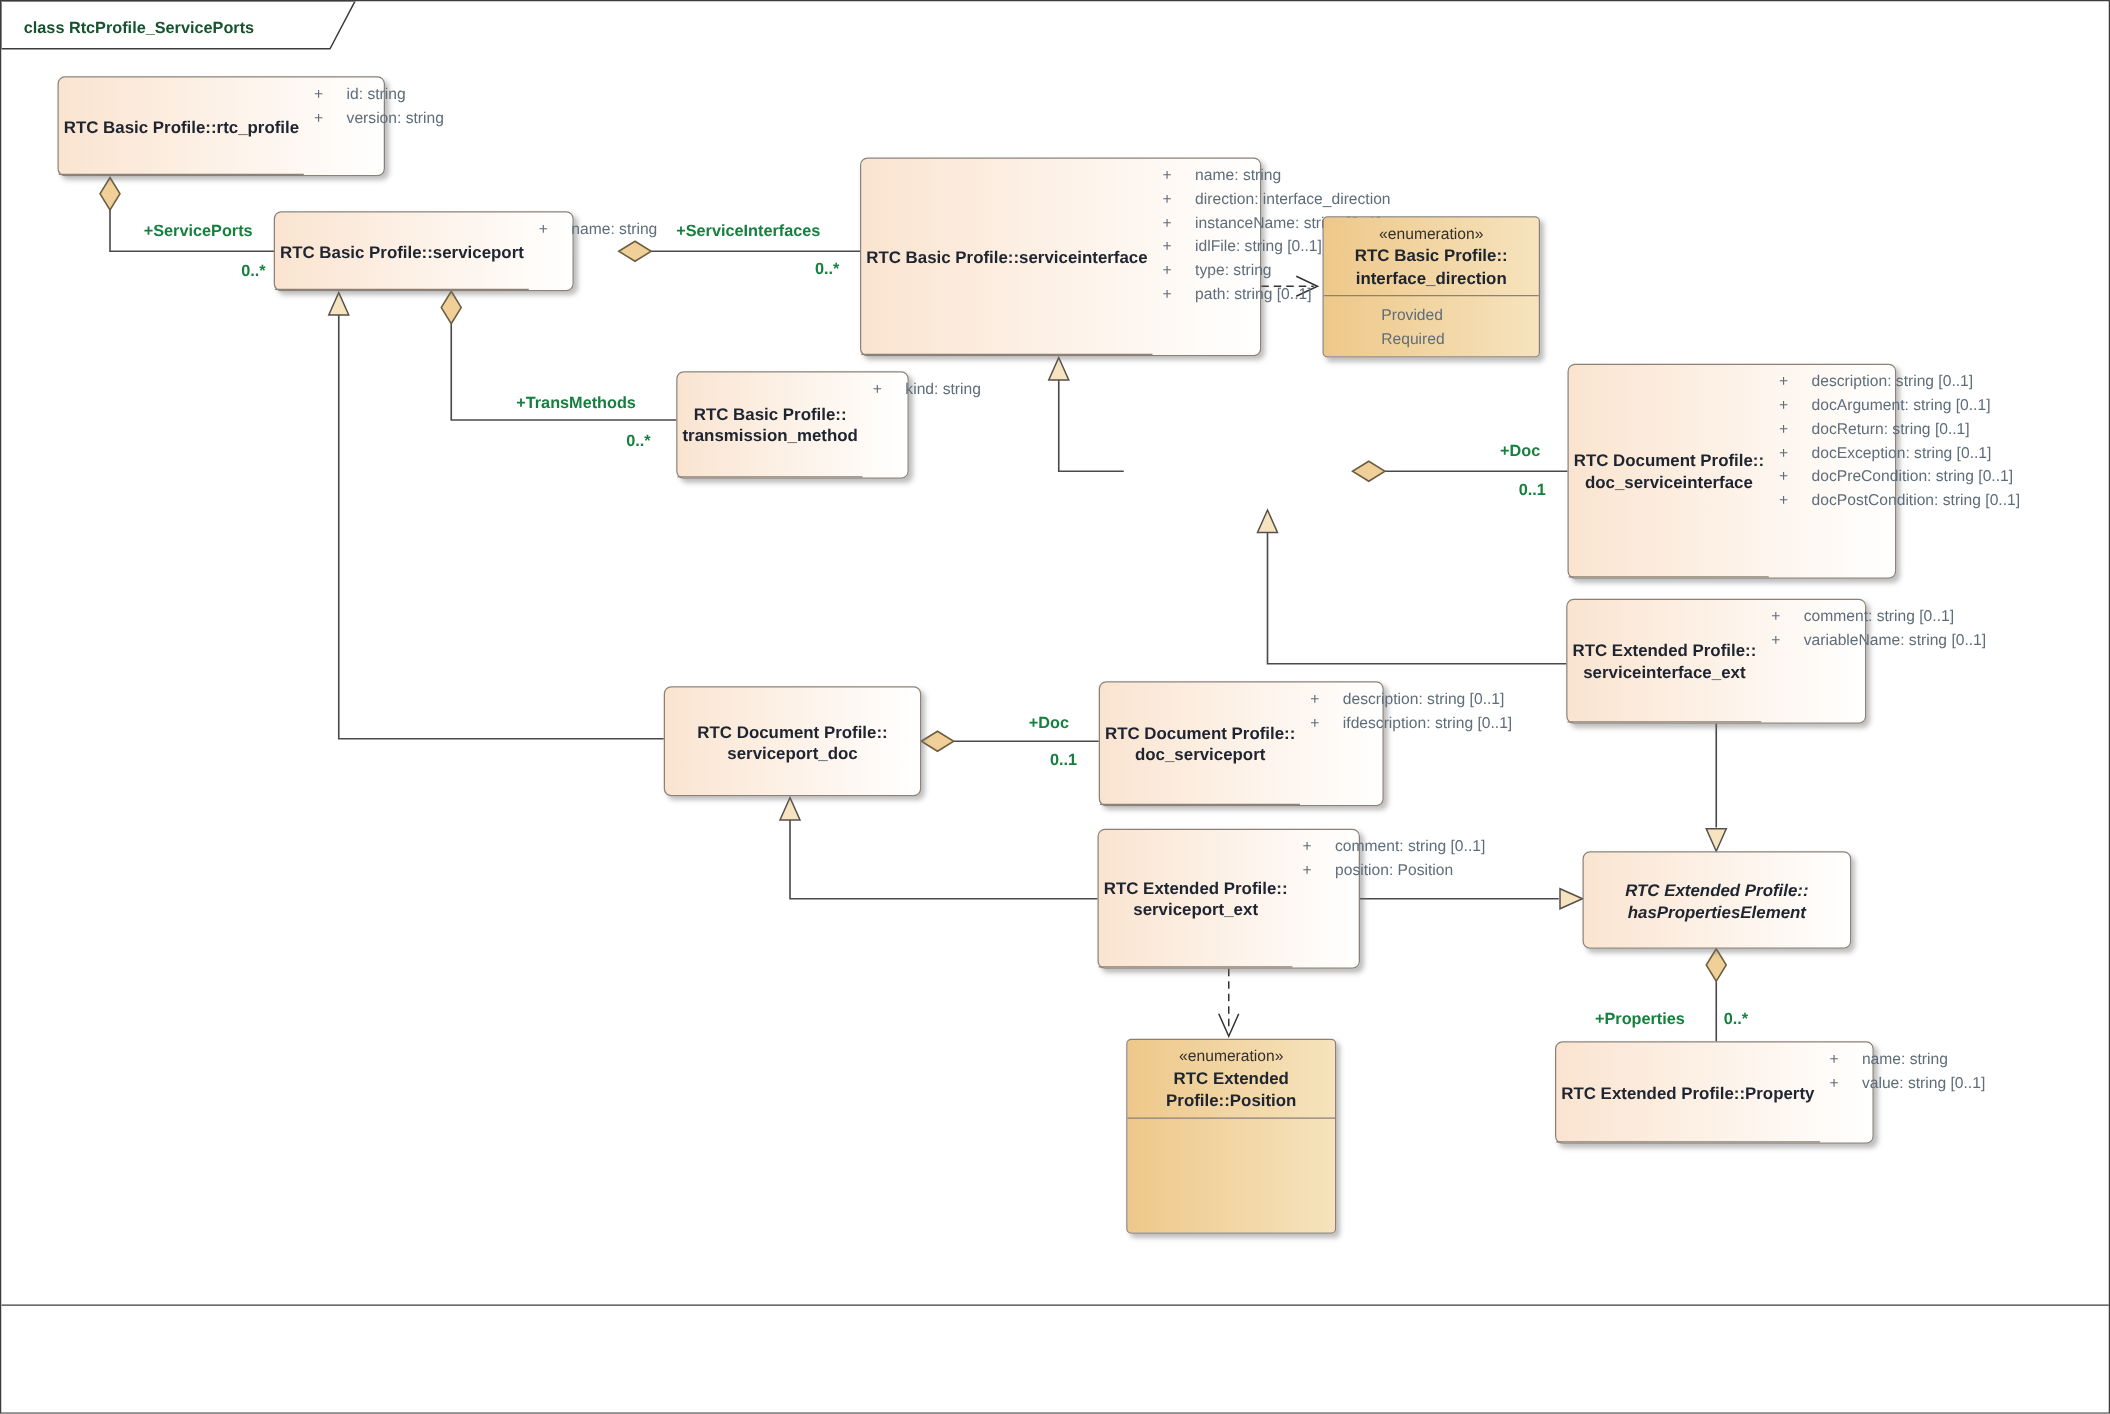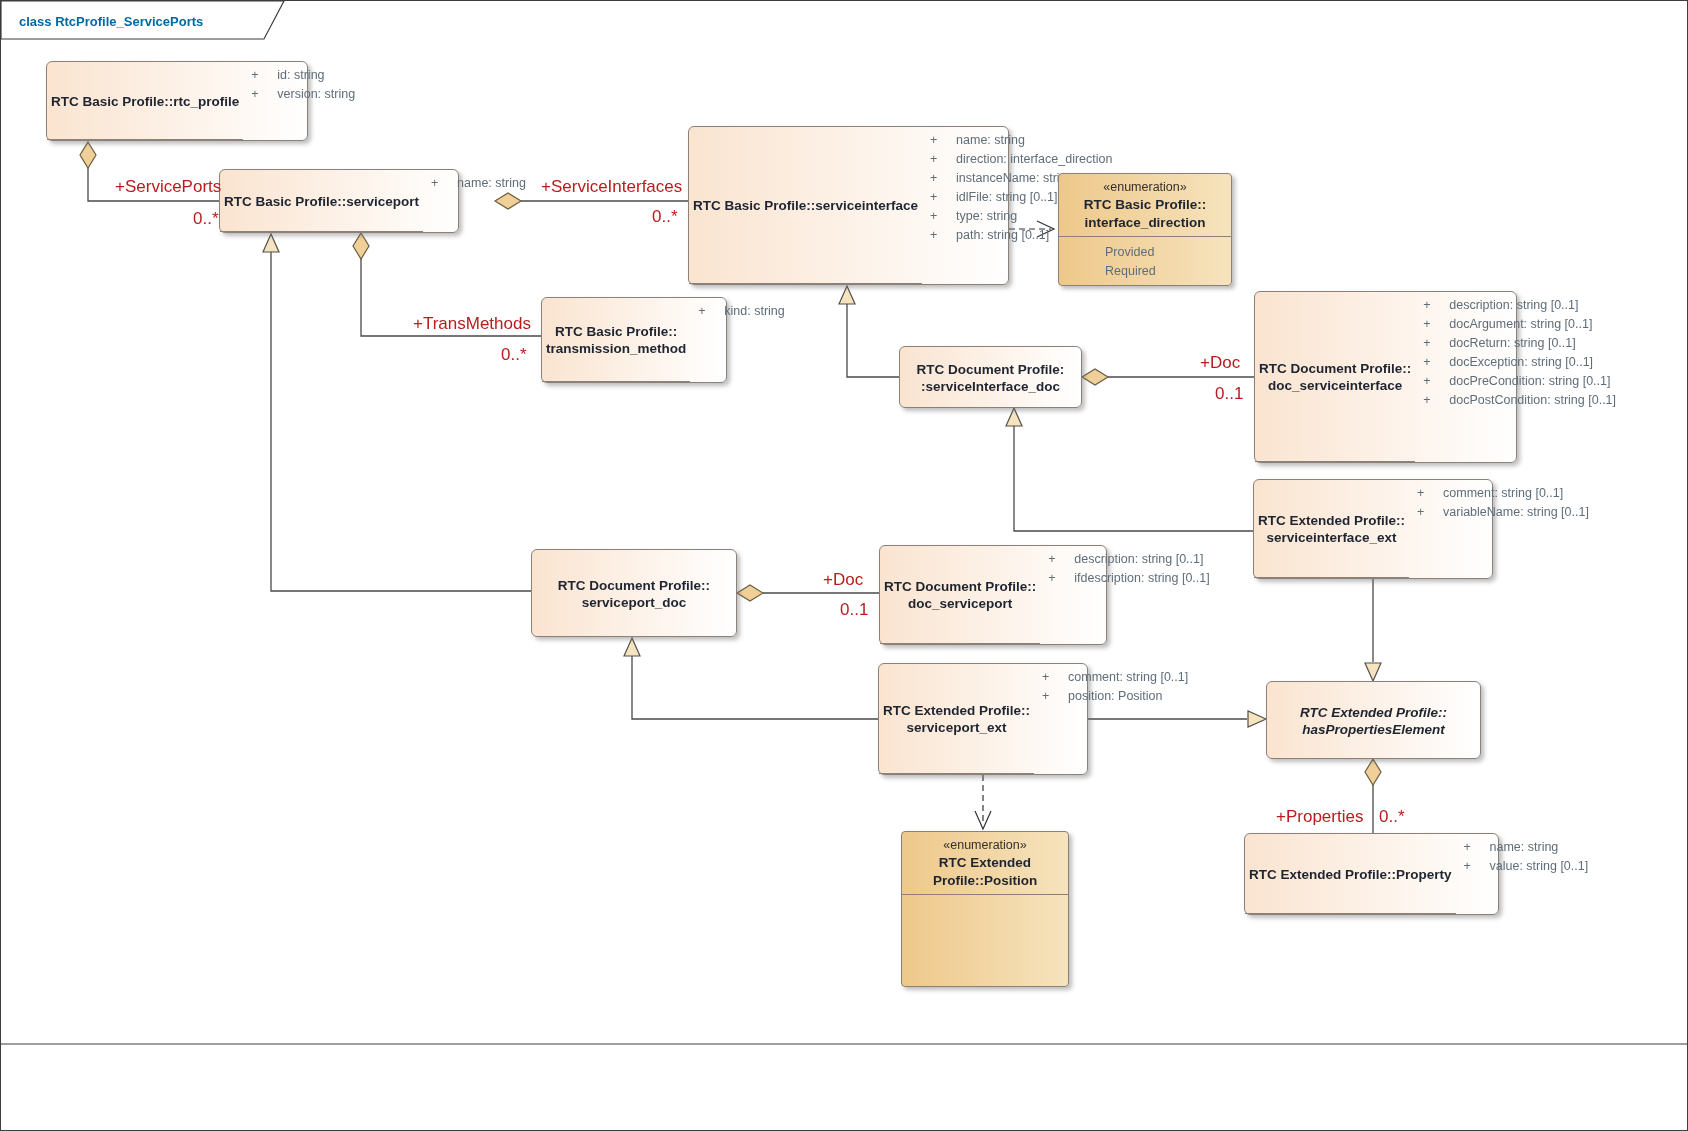--- a/index.html
+++ b/index.html
@@ -17,22 +17,22 @@
   .attr{display:flex;font-size:12.5px;line-height:19px;color:#5f6d79;white-space:nowrap;}
   .attr .vis{width:26px;flex:0 0 auto;}
   .enum{position:absolute;z-index:2;border:1px solid #8b8178;border-radius:4px;
        background:linear-gradient(to right,#eec88a 0%,#f6e3bd 100%);
        box-shadow:3px 3px 4px rgba(110,110,110,.45);box-sizing:border-box;display:flex;flex-direction:column;}
   .enum-head{flex:0 0 auto;border-bottom:1px solid #8b8178;text-align:center;padding:5px 2px 4px 2px;}
   .enum-stereo{font-size:12.5px;color:#33302a;line-height:17px;}
   .enum-name{font-size:13.5px;font-weight:bold;color:#1e2430;line-height:18px;}
   .enum-vals{flex:1 1 auto;padding:6px 12px 0 0;}
   .enum-val{font-size:12.5px;color:#5f6d79;line-height:19px;padding-left:46px;}
-  .lbl{position:absolute;z-index:3;font-size:17px;color:#b91c1c;white-space:nowrap;}
-  #tab-text{position:absolute;left:18px;top:13px;z-index:3;font-size:13px;font-weight:bold;color:#0369a1;}
+  .lbl{position:absolute;z-index:3;font-size:13px;color:#15803d;white-space:nowrap;font-weight:bold;}
+  #tab-text{position:absolute;left:18px;top:13px;z-index:3;font-size:13px;font-weight:bold;color:#14532d;}
   .wire{stroke:#4a4a4a;stroke-width:1.3;fill:none;}
   .dash{stroke:#333;stroke-width:1.2;fill:none;stroke-dasharray:6,4;}
   .diam{fill:#f0d098;stroke:#6b5d40;stroke-width:1.2;}
   .tri{fill:#f6e3c0;stroke:#55504a;stroke-width:1.2;}
   .open-arrow{stroke:#333;stroke-width:1.2;fill:none;}
 </style>
 </head>
 <body>
 
 <div id="canvas">
@@ -195,26 +195,20 @@
       <div>transmission_method</div>
     </div>
     <div class="cls-attrs">
       <div class="attr">
           <span class="vis">+</span>
           <span>kind: string</span>
         </div>
     </div>
   </div>
 
-  <div class="cls" style="left:898px;top:345px;width:183px;height:62px;">
-    <div class="cls-title fill">
-      <div>RTC Document Profile:</div>
-      <div>:serviceInterface_doc</div>
-    </div>
-  </div>
 
   <div class="cls" style="left:1253px;top:290px;width:263px;height:172px;">
     <div class="cls-title with-div">
       <div>RTC Document Profile::</div>
       <div>doc_serviceinterface</div>
     </div>
     <div class="cls-attrs">
       <div class="attr">
           <span class="vis">+</span>
           <span>description: string [0..1]</span>

